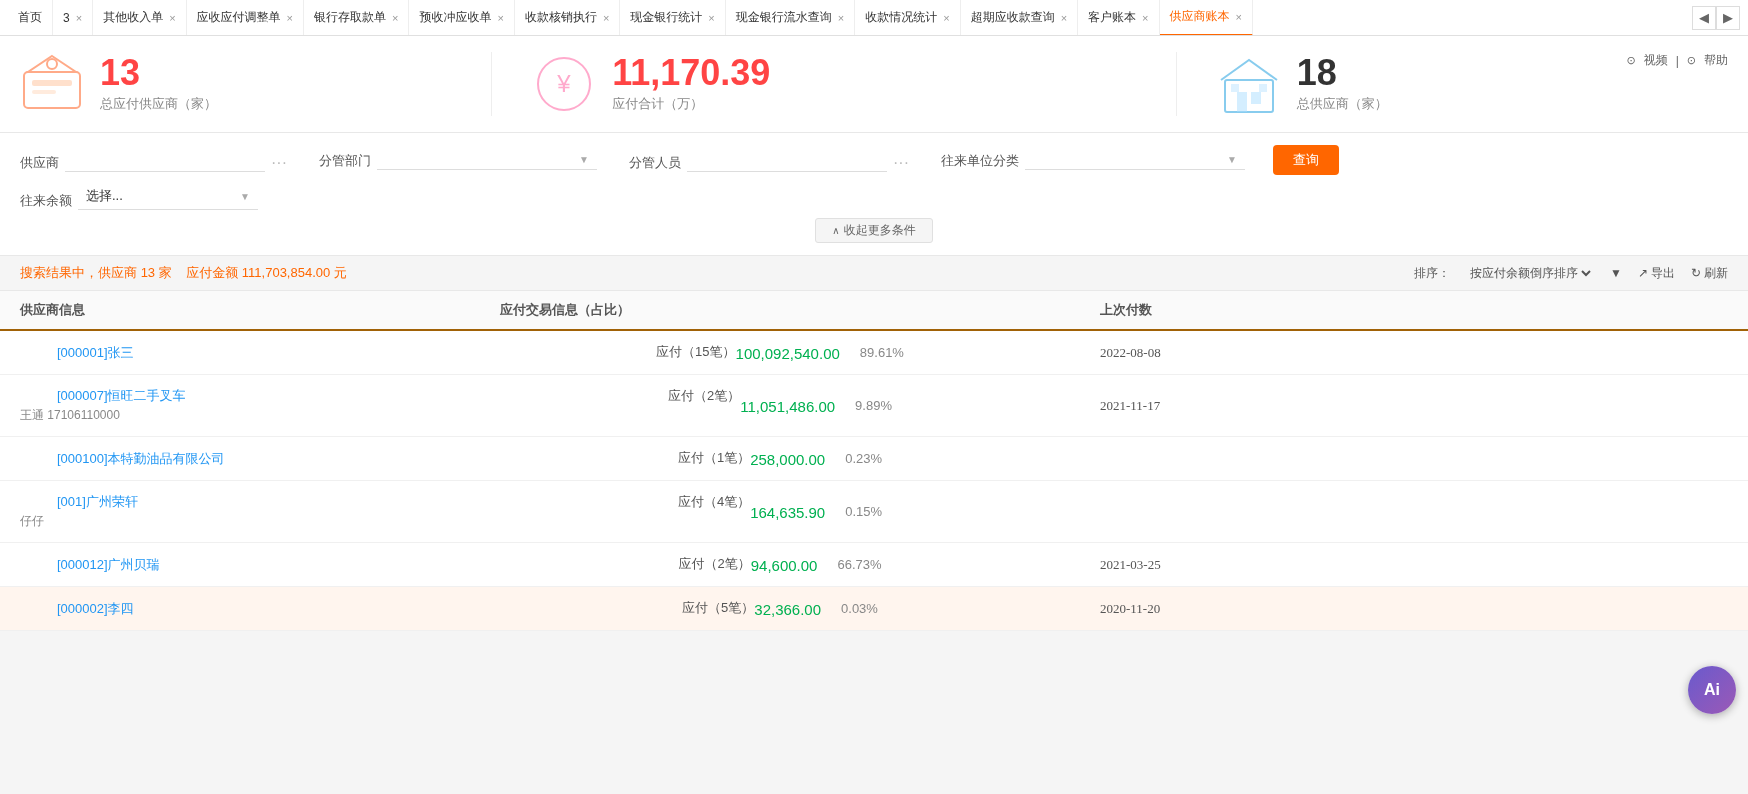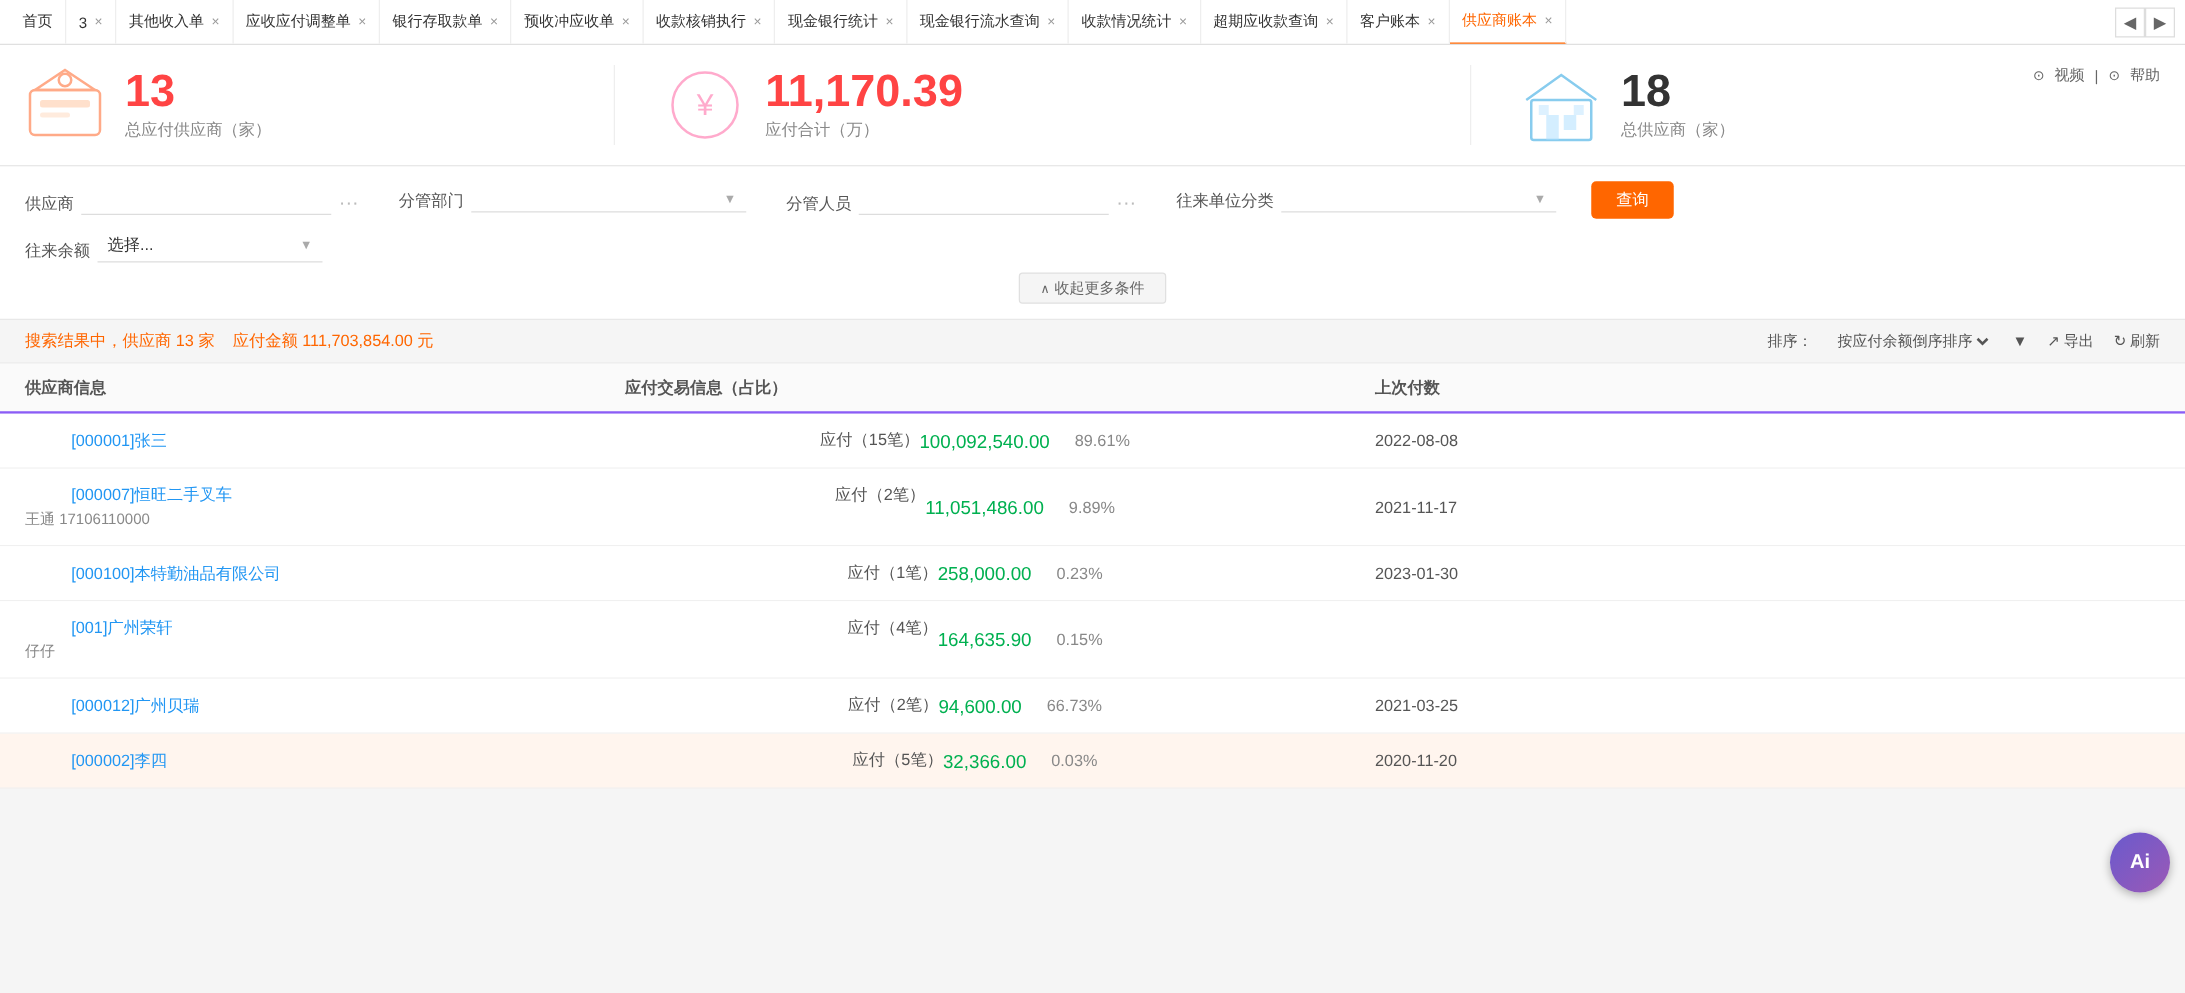--- a/index.html
+++ b/index.html
@@ -42,31 +42,31 @@
     
     .result-bar { display: flex; align-items: center; justify-content: space-between; padding: 8px 20px; background: #f5f5f5; border-bottom: 1px solid #e8e8e8; }
     .result-info { font-size: 13px; color: #555; }
     .result-info span { color: #ff6600; }
     .result-actions { display: flex; align-items: center; gap: 16px; font-size: 12px; color: #555; }
     .sort-select { border: none; background: transparent; font-size: 12px; color: #555; cursor: pointer; }
     .action-btn { display: flex; align-items: center; gap: 3px; cursor: pointer; }
 
     
     .data-table { width: 100%; background: #fff; }
-    .table-header { display: flex; align-items: center; padding: 10px 20px; background: #fafafa; border-bottom: 2px solid #8b5cf6; font-weight: bold; font-size: 13px; color: #555; }
+    .table-header { display: flex; align-items: center; padding: 10px 20px; background: #fafafa; border-bottom: 2px solid #a16207; font-weight: bold; font-size: 13px; color: #555; }
     .col-supplier { flex: 0 0 480px; }
     .col-transaction { flex: 0 0 600px; }
     .col-last-payment { flex: 1; }
 
     .table-row { display: flex; align-items: stretch; border-bottom: 1px solid #f0f0f0; background: #fff; }
     .table-row.highlighted { background: #fff5ee; }
     .row-col { padding: 12px 20px; }
     .row-col.col-supplier { flex: 0 0 480px; display: flex; flex-direction: column; justify-content: center; }
     .row-col.col-transaction { flex: 0 0 600px; display: flex; justify-content: center; }
-    .row-col.col-last-payment { flex: 1; display: flex; flex-direction: column; justify-content: center; }
+    .row-col.col-last-payment { flex: 1; display: flex; flex-direction: column; justify-content: center; font-family: Liberation Serif, serif; }
 
     .supplier-link { color: #2196F3; text-decoration: none; font-size: 13px; cursor: pointer; padding-left: 37px; }
     .supplier-sub { font-size: 12px; color: #888; margin-top: 2px; }
 
     .trans-label { font-size: 13px; color: #555; }
     .trans-amount { font-size: 15px; color: #00b050; font-weight: 500; margin-top: 2px; }
     .trans-percent { font-size: 13px; color: #888; margin-left: 20px; }
     .trans-row { display: flex; align-items: center; }
 
     .payment-date { font-size: 13px; color: #555; }
@@ -312,23 +312,20 @@
     <div class="row-col col-supplier">
       <a class="supplier-link">[000100]本特勤油品有限公司</a>
     </div>
     <div class="row-col col-transaction">
       <span class="trans-label">应付（1笔）</span>
       <div class="trans-row">
         <span class="trans-amount">258,000.00</span>
         <span class="trans-percent">0.23%</span>
       </div>
     </div>
-    <div class="row-col col-last-payment">
-      <span class="payment-date">2023-01-30</span>
-    </div>
   </div>
 
   <div class="table-row">
     <div class="row-col col-supplier">
       <a class="supplier-link">[001]广州荣轩</a>
       <span class="supplier-sub">仔仔</span>
     </div>
     <div class="row-col col-transaction">
       <span class="trans-label">应付（4笔）</span>
       <div class="trans-row">

